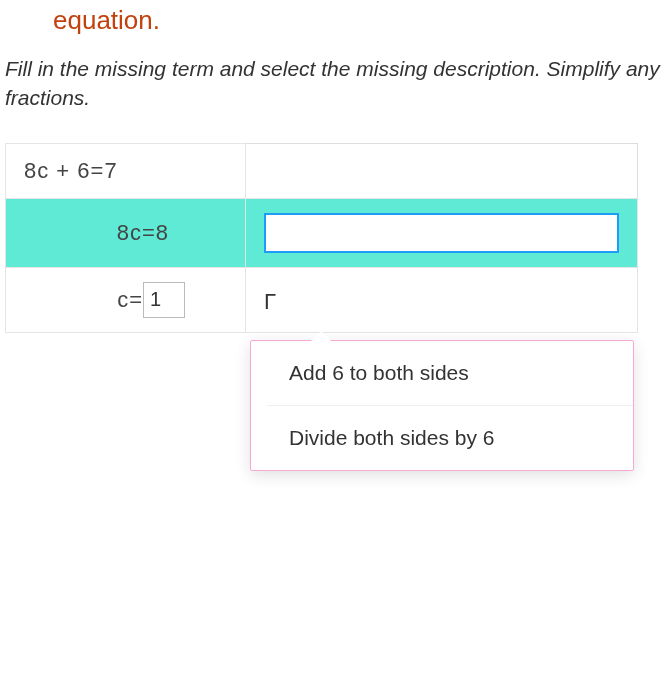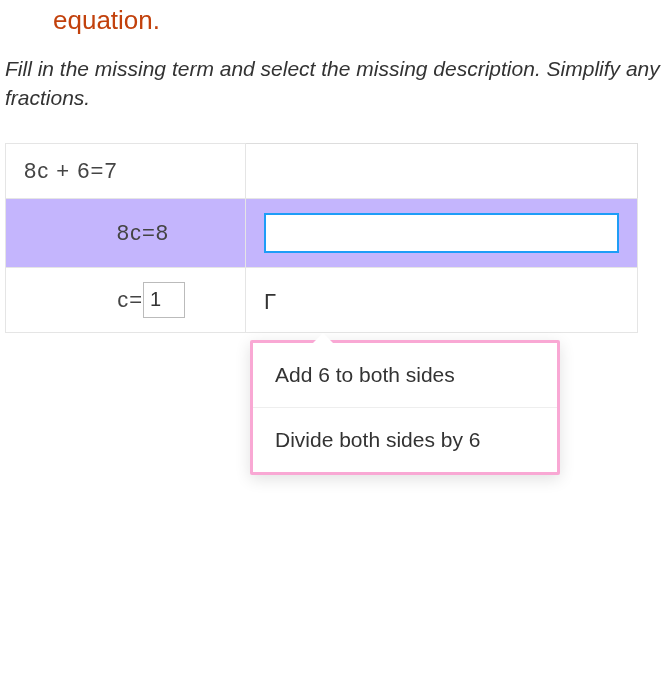--- a/index.html
+++ b/index.html
@@ -41,21 +41,21 @@
       padding: 14px 18px;
       vertical-align: middle;
       font-size: 22px;
       color: #444;
     }
     .equation-table td.eq-cell {
       width: 240px;
       text-align: left;
     }
     .equation-table tr:nth-child(2) td {
-      background: #c4b5fd;
+      background: #5eead4;
     }
     .eq-line {
       display: flex;
       align-items: center;
       justify-content: flex-end;
       font-family: Verdana, sans-serif;
       letter-spacing: 1px;
     }
     .eq-line.left-align {
       justify-content: flex-start;
@@ -77,25 +77,26 @@
     .select-box {
       width: 355px;
       height: 40px;
       border: 2px solid #1e9df7;
       background: #fff;
     }
     .dropdown {
       position: absolute;
       left: 250px;
       top: 340px;
-      width: 310px;
+      width: 384px;
       background: #fff;
-      border: 3px solid #f9a8d4;
+      border: 1px solid #f9a8d4;
       box-shadow: 0 4px 16px rgba(0,0,0,0.12);
       border-radius: 2px;
+      padding-left: 16px;
     }
     .dropdown::before {
       content: "";
       position: absolute;
       top: -10px;
       left: 60px;
       border-left: 10px solid transparent;
       border-right: 10px solid transparent;
       border-bottom: 10px solid #fff;
     }

